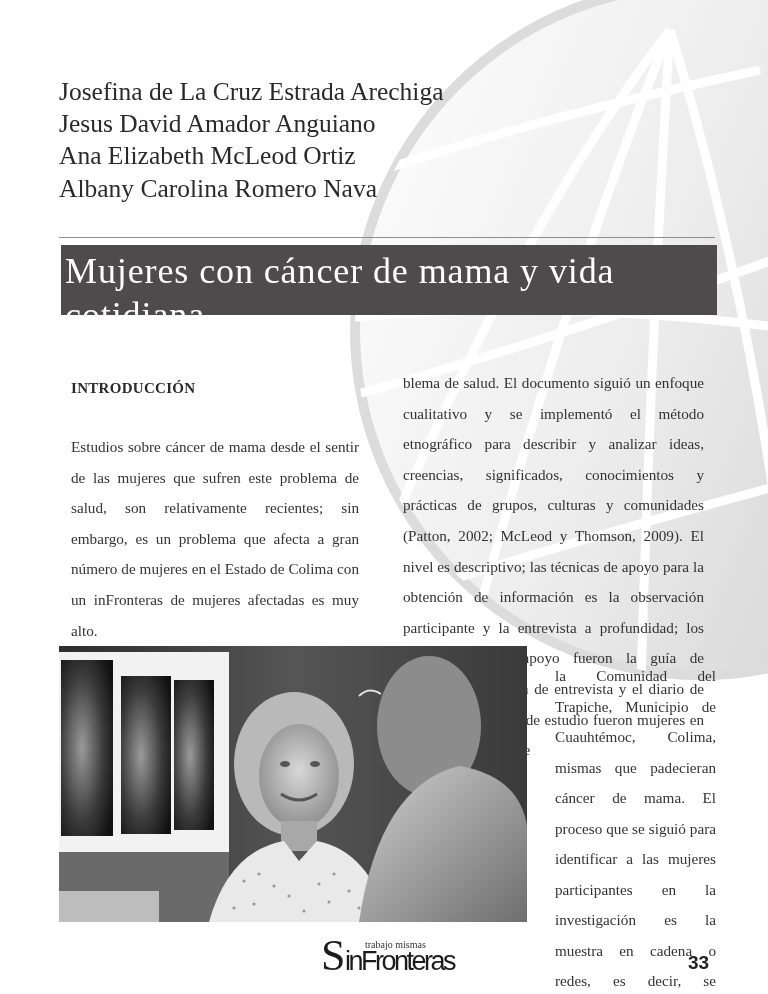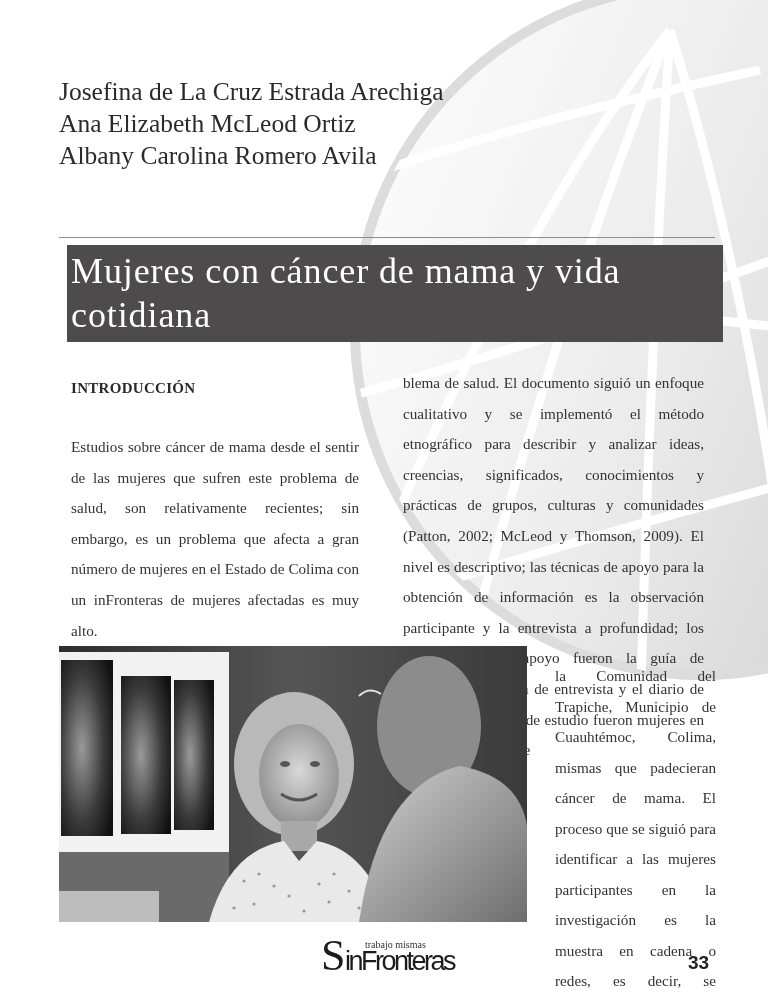--- a/index.html
+++ b/index.html
@@ -16,21 +16,21 @@
   .authors {
     position: absolute; left: 59px; top: 76px; z-index: 2;
     font-weight: normal; font-size: 25.5px; line-height: 32.2px; color: #2a2a2a;
   }
   .authors div { white-space: nowrap; }
   .rule {
     position: absolute; left: 59px; top: 237px; width: 656px; height: 1px;
     background: #8d8d8d; z-index: 2;
   }
   .title-box {
-    position: absolute; left: 67px; top: 245px; width: 656px; height: 97px;
+    position: absolute; left: 61px; top: 245px; width: 656px; height: 70px;
     background: #4d4b4c; z-index: 2; box-sizing: border-box; padding: 4px 0 0 4px;
   }
   .title-box h1 {
     margin: 0; font-weight: normal; color: #ffffff;
     font-size: 36px; line-height: 44px; letter-spacing: 0.9px;
   }
   .col {
     position: absolute; z-index: 2; font-size: 15.2px; line-height: 30.6px;
     color: #333; text-align: justify;
   }
@@ -94,22 +94,23 @@
     <path d="M 800 700 Q 760 320 670 30"></path>
     <path d="M 300 200 Q 480 130 760 70"></path>
     <path d="M 260 420 Q 500 360 800 250"></path>
     <path d="M 330 620 Q 500 560 800 480"></path>
     <path d="M 255 330 Q 500 290 800 330"></path>
   </g>
 </svg>
 
 <div class="authors">
   <div>Josefina de La Cruz  Estrada Arechiga</div>
+  <div>Jesus David Amador Anguiano</div>
   <div>Ana Elizabeth McLeod Ortiz</div>
-  <div>Albany Carolina Romero Avila</div>
+  <div>Albany Carolina Romero Nava</div>
 </div>
 
 <div class="rule"></div>
 
 <div class="title-box">
   <h1>Mujeres con cáncer de mama y vida cotidiana</h1>
 </div>
 
 <div class="col col-left">
   <p class="heading">INTRODUCCIÓN</p>

